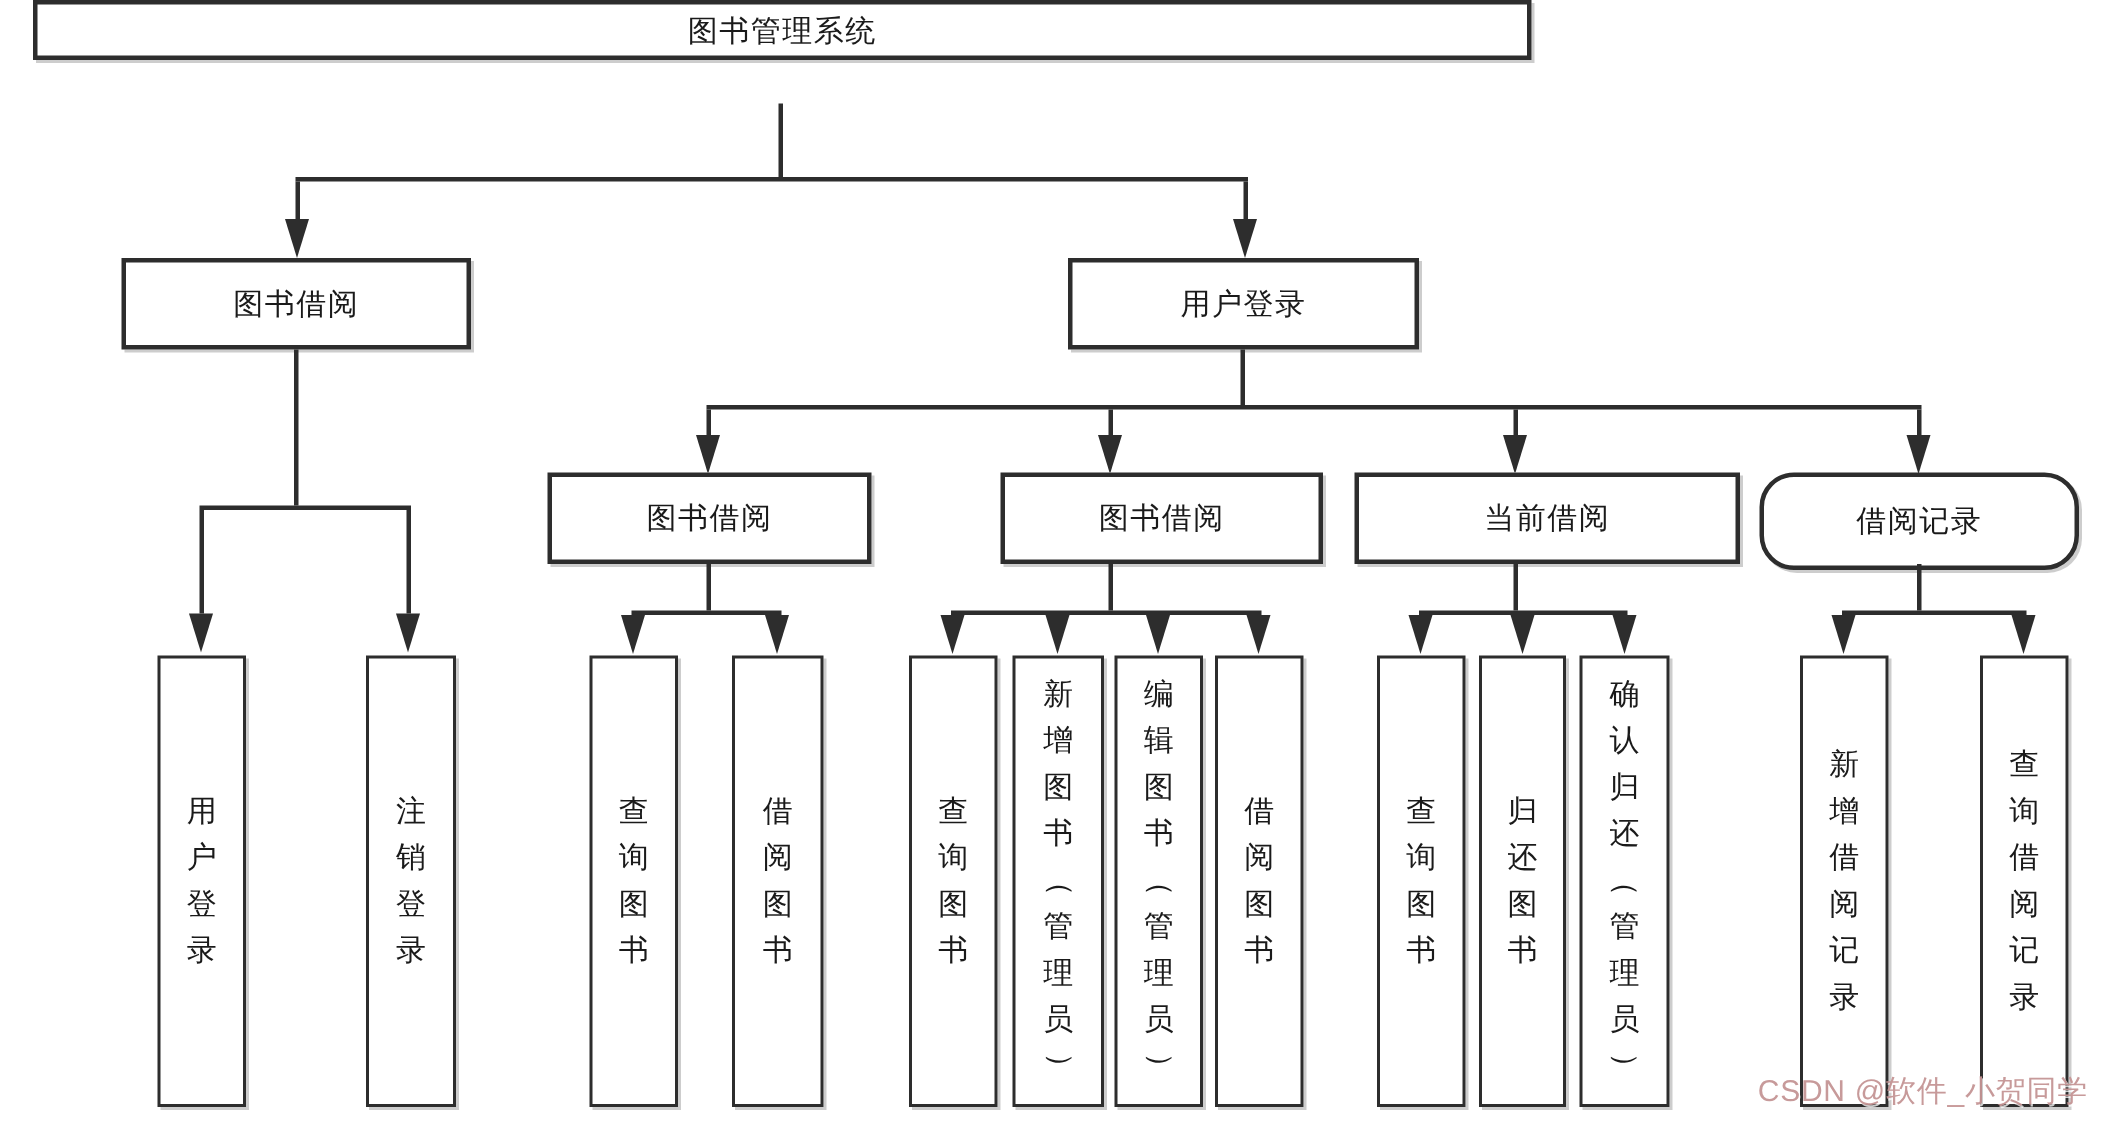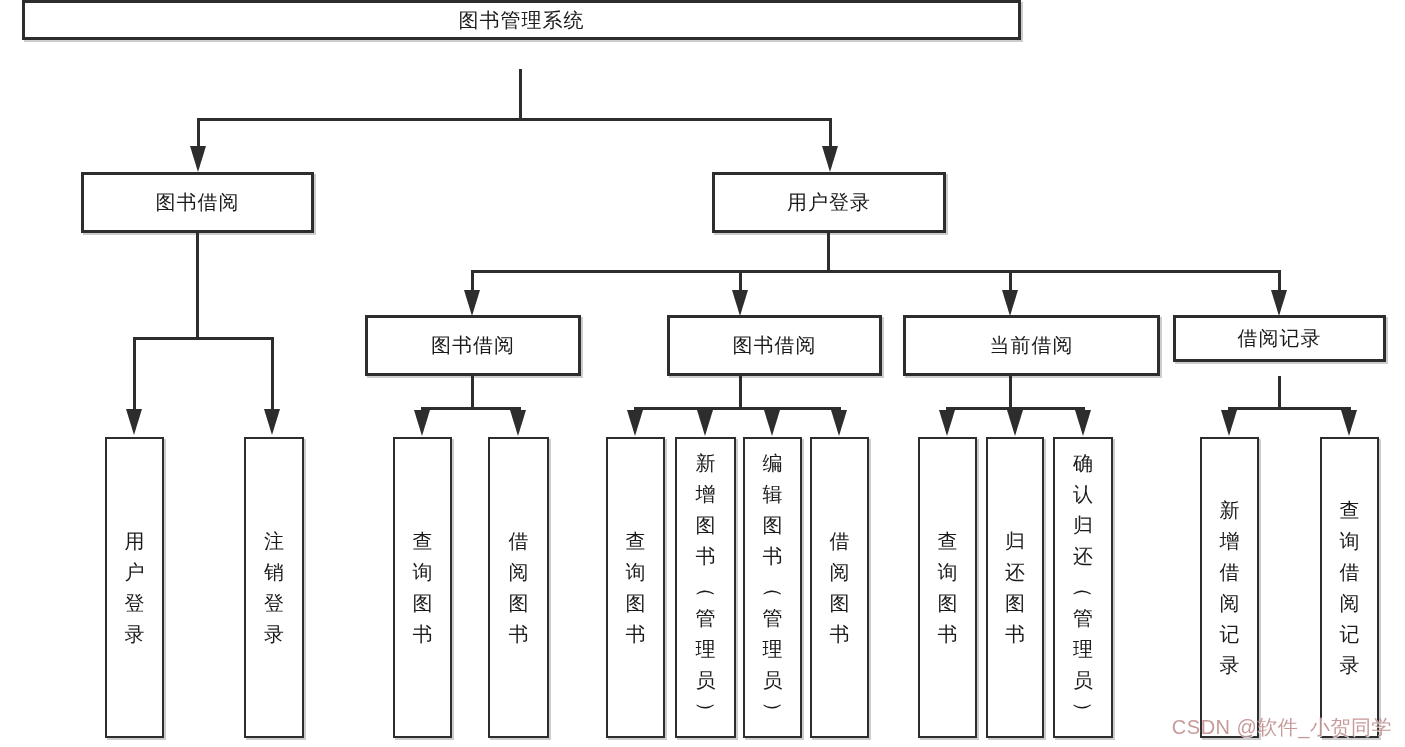--- a/index.html
+++ b/index.html
@@ -76,21 +76,21 @@
 
   <div class="box" style="left:365px;top:315px;width:216px;height:61px;">
     <span>图书借阅</span>
   </div>
   <div class="box" style="left:633px;top:315px;width:215px;height:61px;margin-left:34px;">
     <span>图书借阅</span>
   </div>
   <div class="box" style="left:903px;top:315px;width:257px;height:61px;">
     <span>当前借阅</span>
   </div>
-  <div class="box" style="left:1173px;top:315px;width:213px;height:47px;">
+  <div class="box" style="left:1173px;top:315px;width:213px;height:65px;border-radius:23px;">
     <span>借阅记录</span>
   </div>
 
   <div class="line" style="left:471px;top:376px;width:3px;height:31px;"></div>
   <div class="line" style="left:421px;top:407px;width:100px;height:3px;"></div>
   <div class="arrow" style="left:414px;top:410px;"></div>
   <div class="arrow" style="left:510px;top:410px;"></div>
 
   <div class="line" style="left:739px;top:376px;width:3px;height:31px;"></div>
   <div class="line" style="left:634px;top:407px;width:207px;height:3px;"></div>

